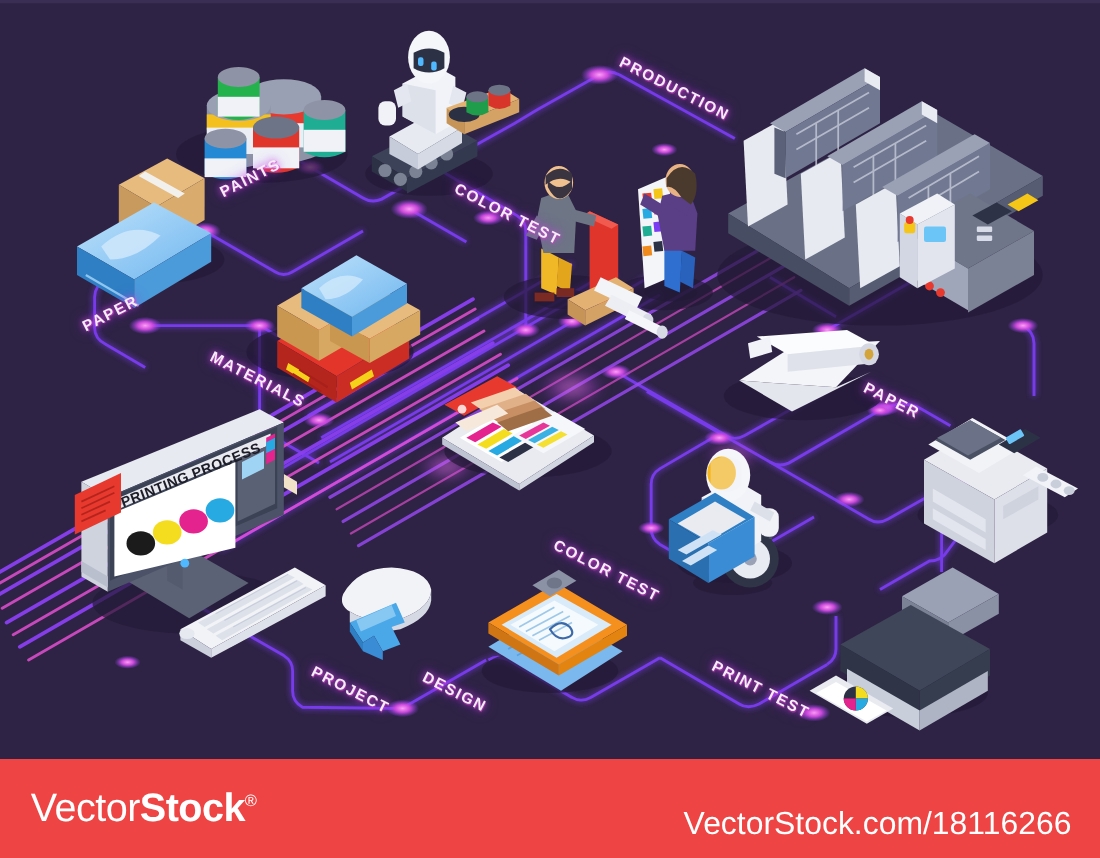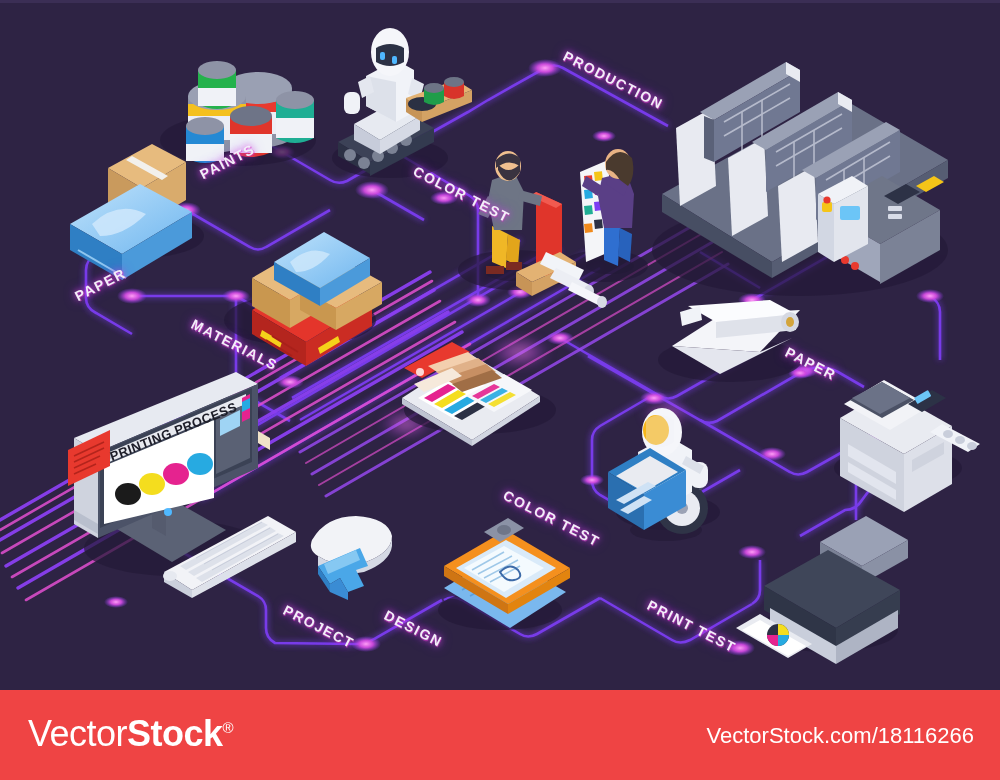--- a/index.html
+++ b/index.html
@@ -52,22 +52,22 @@
   #brand {
     position: absolute; left: 28px; top: 23px;
     font-size: 36px; color: #ffffff;
     font-family: "Liberation Sans", sans-serif;
     letter-spacing: -0.5px;
   }
   #brand .thin { font-weight: 300; }
   #brand .bold { font-weight: 700; }
   #brand .reg { font-size: 15px; vertical-align: super; font-weight: 400; }
   #sourceurl {
-    position: absolute; right: 26px; top: 33px;
-    font-size: 22px; color: #ffffff; font-weight: 400;
+    position: absolute; right: 26px; top: 43px;
+    font-size: 29px; color: #ffffff; font-weight: 400;
     font-family: "Liberation Sans", sans-serif;
   }
 </style>
 </head>
 <body>
 
 <div id="stage">
 
   <div id="canvas">
     <div class="topline"></div>

